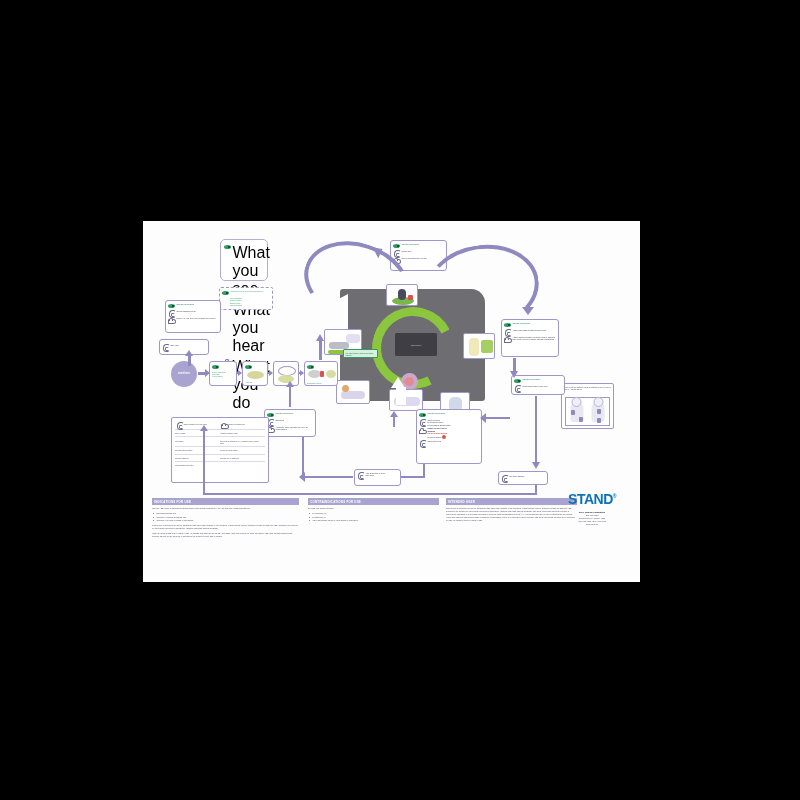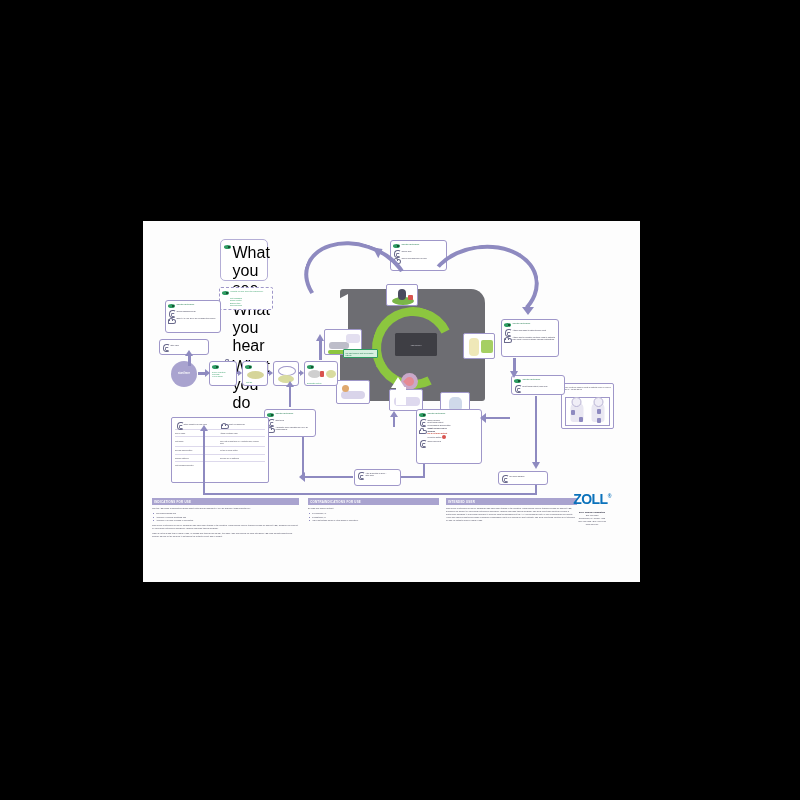--- a/index.html
+++ b/index.html
@@ -561,21 +561,21 @@
     </ul>
   </div>
 
   <div class="panel" style="left:303px;top:277px;width:131px;">
     <h4>INTENDED USER</h4>
     <p>This device is intended for use by personnel who have been trained in its operation. Users should receive training in basic life support/AED, advanced life support or a physician-authorized emergency medical response training program. The CPR monitoring function provides a metronome designed to encourage rescuers to perform chest compressions at the AHA recommended rate of 100 compressions per minute. Voice and visual prompts encourage a minimum compression depth of 2 inches for adult patients. The CPR monitoring function is not intended for use on patients under 8 years of age.</p>
   </div>
 
   <div id="zoll">
     <div class="zwords">
-      <span>ZOLL</span><sup>®</sup>
+      <span>STAND</span><sup>®</sup>
     </div>
     <div class="zaddr">
       <b>ZOLL Medical Corporation</b>
       <div>269 Mill Road</div>
       <div>Chelmsford, MA 01824-4105</div>
       <div>978-421-9655 • 800-348-9011</div>
       <div>www.zoll.com</div>
     </div>
   </div>
 

